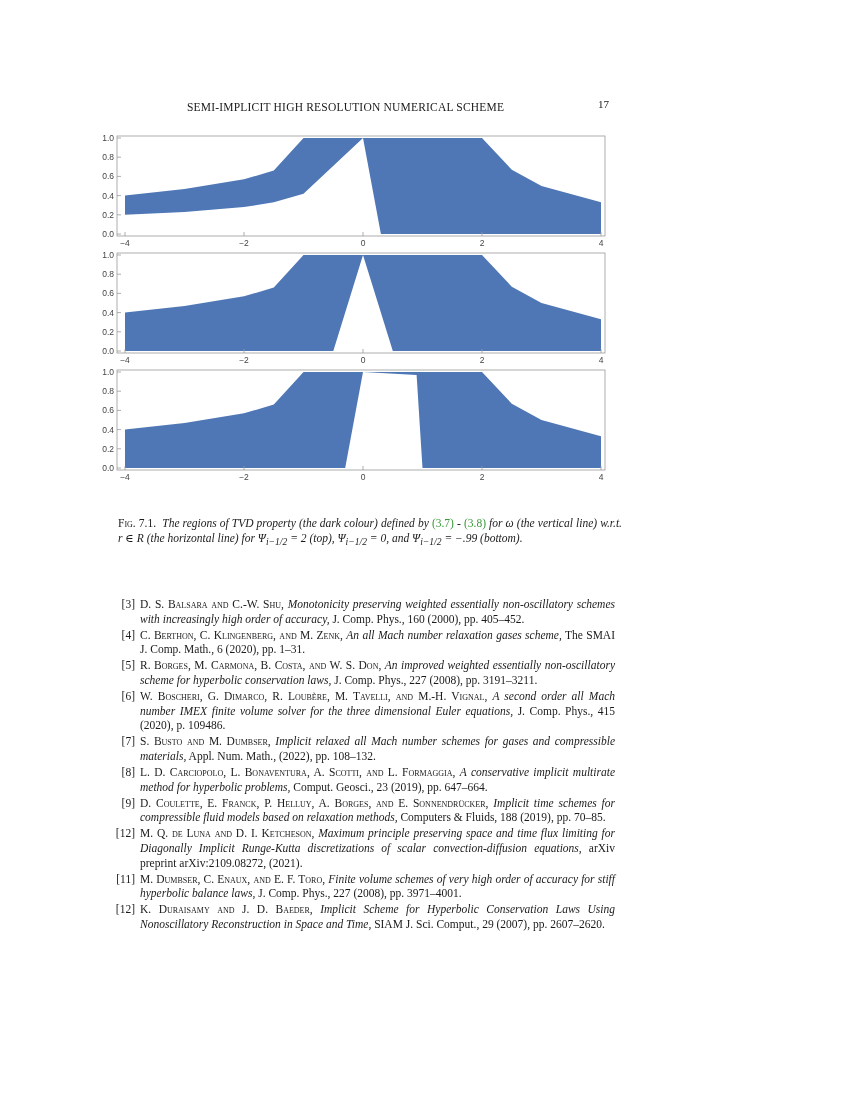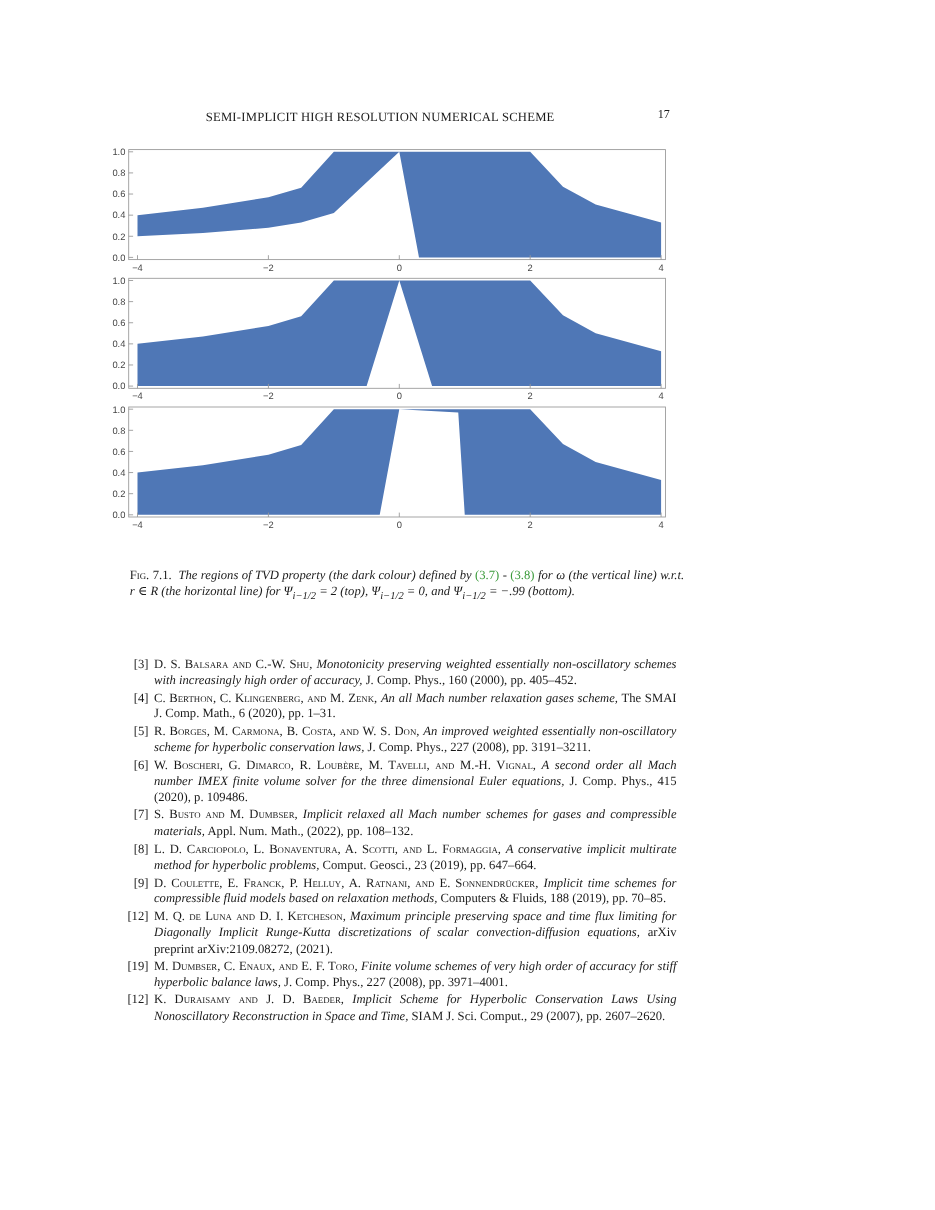--- a/index.html
+++ b/index.html
@@ -122,17 +122,17 @@
   <span>for ω (the vertical line) w.r.t. r ∈ R (the horizontal line) for Ψ</span><sub>i−1/2</sub><span> = 2 (top), Ψ</span><sub>i−1/2</sub><span> = 0, and Ψ</span><sub>i−1/2</sub><span> = −.99 (bottom).</span></i>
 </div>
 
 <div class="refs" id="refs">
     <div class="ref"><span class="ref-num">[3]</span><span class="authors">D. S. Balsara and C.-W. Shu,</span> <span class="title">Monotonicity preserving weighted essentially non-oscillatory schemes with increasingly high order of accuracy,</span> <span class="rest">J. Comp. Phys., 160 (2000), pp. 405–452.</span></div>
     <div class="ref"><span class="ref-num">[4]</span><span class="authors">C. Berthon, C. Klingenberg, and M. Zenk,</span> <span class="title">An all Mach number relaxation gases scheme,</span> <span class="rest">The SMAI J. Comp. Math., 6 (2020), pp. 1–31.</span></div>
     <div class="ref"><span class="ref-num">[5]</span><span class="authors">R. Borges, M. Carmona, B. Costa, and W. S. Don,</span> <span class="title">An improved weighted essentially non-oscillatory scheme for hyperbolic conservation laws,</span> <span class="rest">J. Comp. Phys., 227 (2008), pp. 3191–3211.</span></div>
     <div class="ref"><span class="ref-num">[6]</span><span class="authors">W. Boscheri, G. Dimarco, R. Loubère, M. Tavelli, and M.-H. Vignal,</span> <span class="title">A second order all Mach number IMEX finite volume solver for the three dimensional Euler equations,</span> <span class="rest">J. Comp. Phys., 415 (2020), p. 109486.</span></div>
     <div class="ref"><span class="ref-num">[7]</span><span class="authors">S. Busto and M. Dumbser,</span> <span class="title">Implicit relaxed all Mach number schemes for gases and compressible materials,</span> <span class="rest">Appl. Num. Math., (2022), pp. 108–132.</span></div>
     <div class="ref"><span class="ref-num">[8]</span><span class="authors">L. D. Carciopolo, L. Bonaventura, A. Scotti, and L. Formaggia,</span> <span class="title">A conservative implicit multirate method for hyperbolic problems,</span> <span class="rest">Comput. Geosci., 23 (2019), pp. 647–664.</span></div>
-    <div class="ref"><span class="ref-num">[9]</span><span class="authors">D. Coulette, E. Franck, P. Helluy, A. Ratnani, and E. Sonnendrücker,</span> <span class="title">Implicit time schemes for compressible fluid models based on relaxation methods,</span> <span class="rest">Computers &amp; Fluids, 188 (2019), pp. 70–85.</span></div>
+    <div class="ref"><span class="ref-num">[9]</span><span class="authors">D. Coulette, E. Franck, P. Helluy, A. Borges, and E. Sonnendrücker,</span> <span class="title">Implicit time schemes for compressible fluid models based on relaxation methods,</span> <span class="rest">Computers &amp; Fluids, 188 (2019), pp. 70–85.</span></div>
     <div class="ref"><span class="ref-num">[12]</span><span class="authors">M. Q. de Luna and D. I. Ketcheson,</span> <span class="title">Maximum principle preserving space and time flux limiting for Diagonally Implicit Runge-Kutta discretizations of scalar convection-diffusion equations,</span> <span class="rest">arXiv preprint arXiv:2109.08272, (2021).</span></div>
-    <div class="ref"><span class="ref-num">[19]</span><span class="authors">M. Dumbser, C. Enaux, and E. F. Toro,</span> <span class="title">Finite volume schemes of very high order of accuracy for stiff hyperbolic balance laws,</span> <span class="rest">J. Comp. Phys., 227 (2008), pp. 3971–4001.</span></div>
+    <div class="ref"><span class="ref-num">[11]</span><span class="authors">M. Dumbser, C. Enaux, and E. F. Toro,</span> <span class="title">Finite volume schemes of very high order of accuracy for stiff hyperbolic balance laws,</span> <span class="rest">J. Comp. Phys., 227 (2008), pp. 3971–4001.</span></div>
     <div class="ref"><span class="ref-num">[12]</span><span class="authors">K. Duraisamy and J. D. Baeder,</span> <span class="title">Implicit Scheme for Hyperbolic Conservation Laws Using Nonoscillatory Reconstruction in Space and Time,</span> <span class="rest">SIAM J. Sci. Comput., 29 (2007), pp. 2607–2620.</span></div>
   </div>
 
 </body></html>

